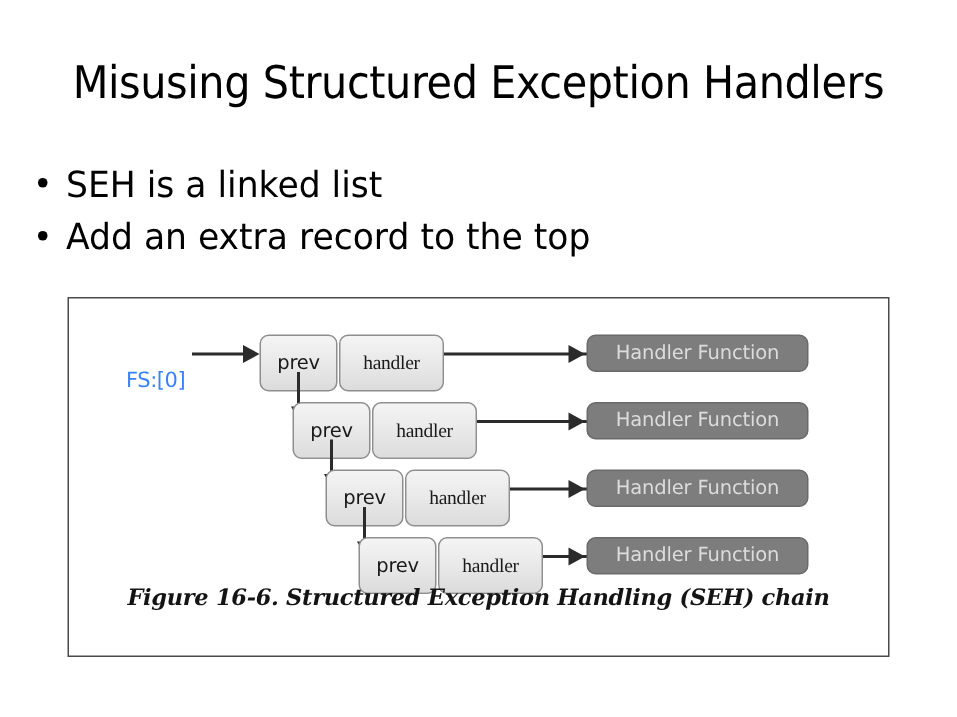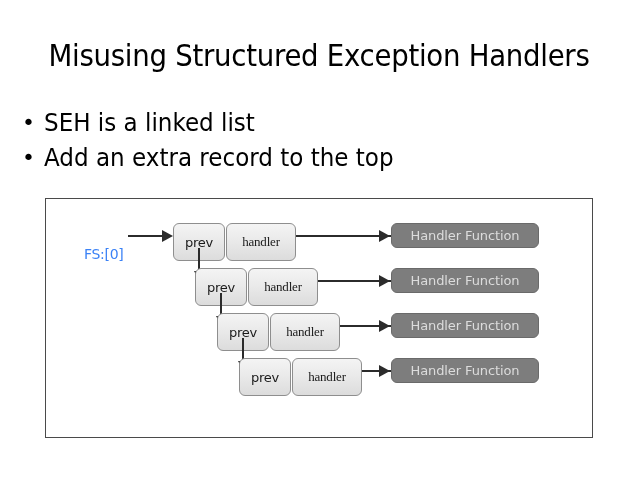--- a/index.html
+++ b/index.html
@@ -239,15 +239,16 @@
     <div class="v-arrow-head" style="left:192px; top:162px;"></div>
 
     <div class="seh-node" style="left:193px; top:159px;">
       <div class="node-cell cell-prev">prev</div>
       <div class="node-cell cell-handler">handler</div>
     </div>
     <div class="h-line" style="left:316px; top:171px; width:32px;"></div>
     <div class="h-arrow-head" style="left:333px; top:166px;"></div>
     <div class="handler-fn" style="left:345px; top:159px;">Handler Function</div>
 
+    <div id="figure-caption">Figure 16-6. Structured Exception Handling (SEH) chain</div>
 
   </div>
 </div>
 
 </body></html>

